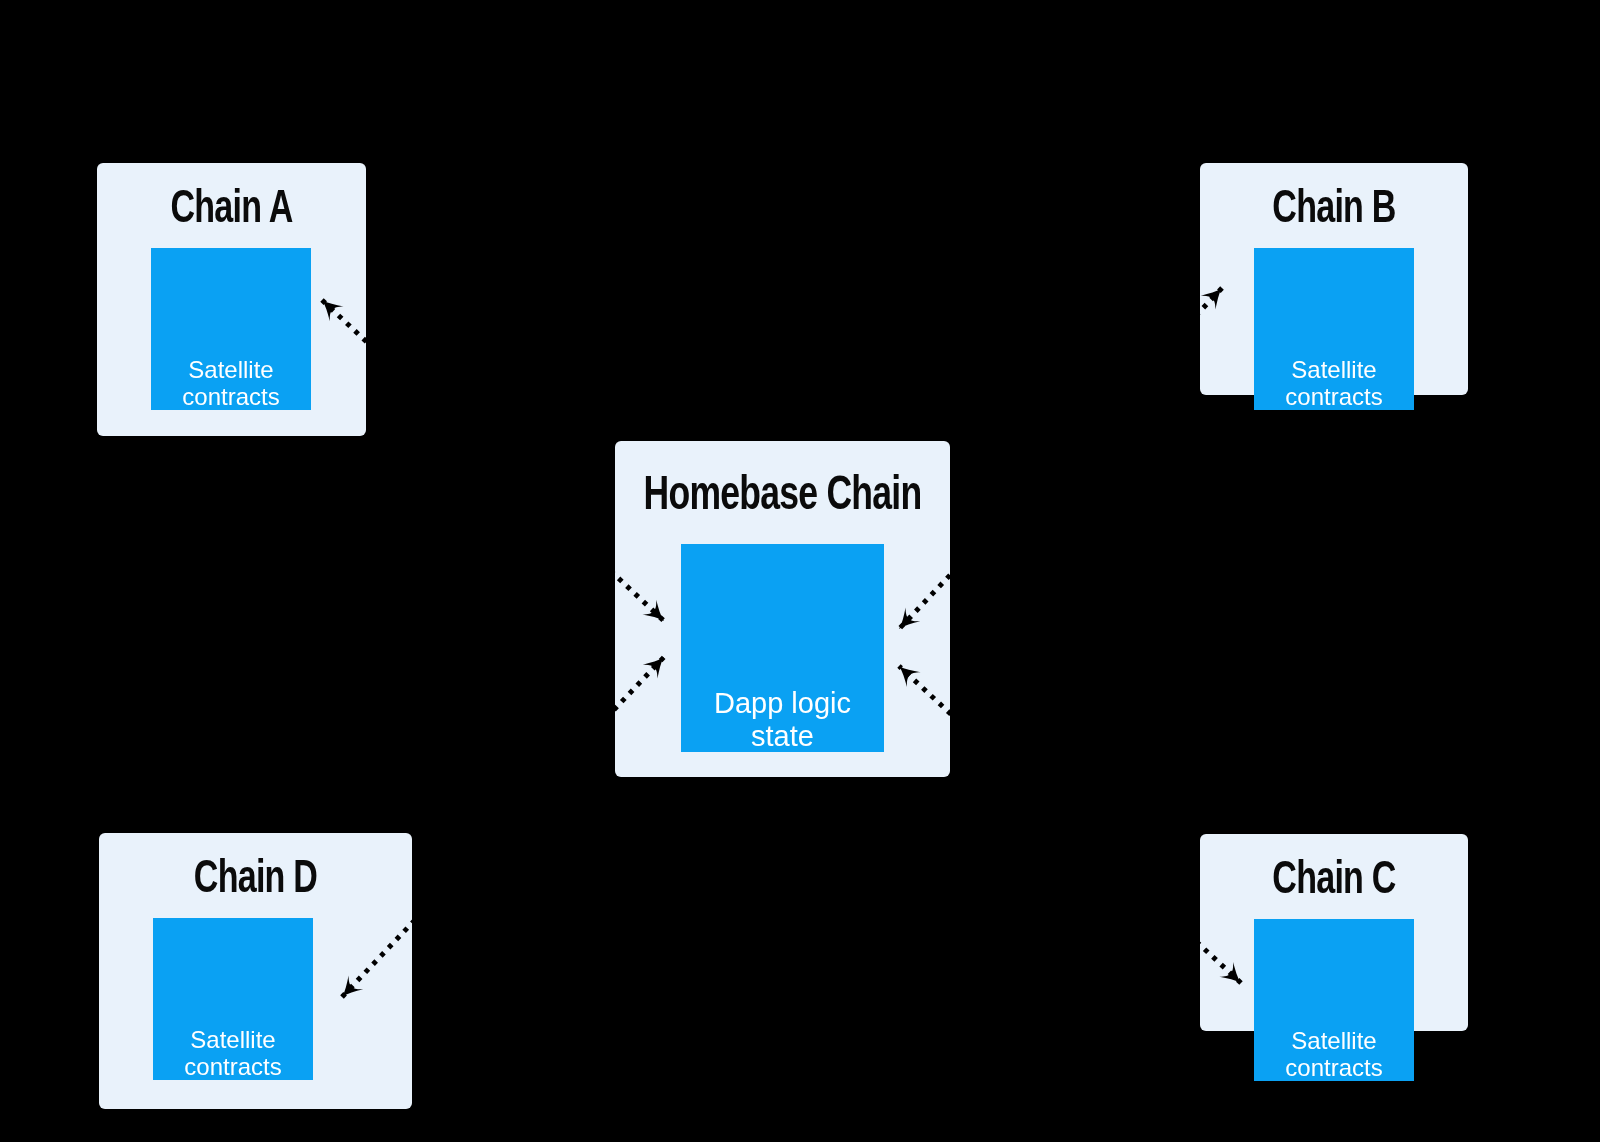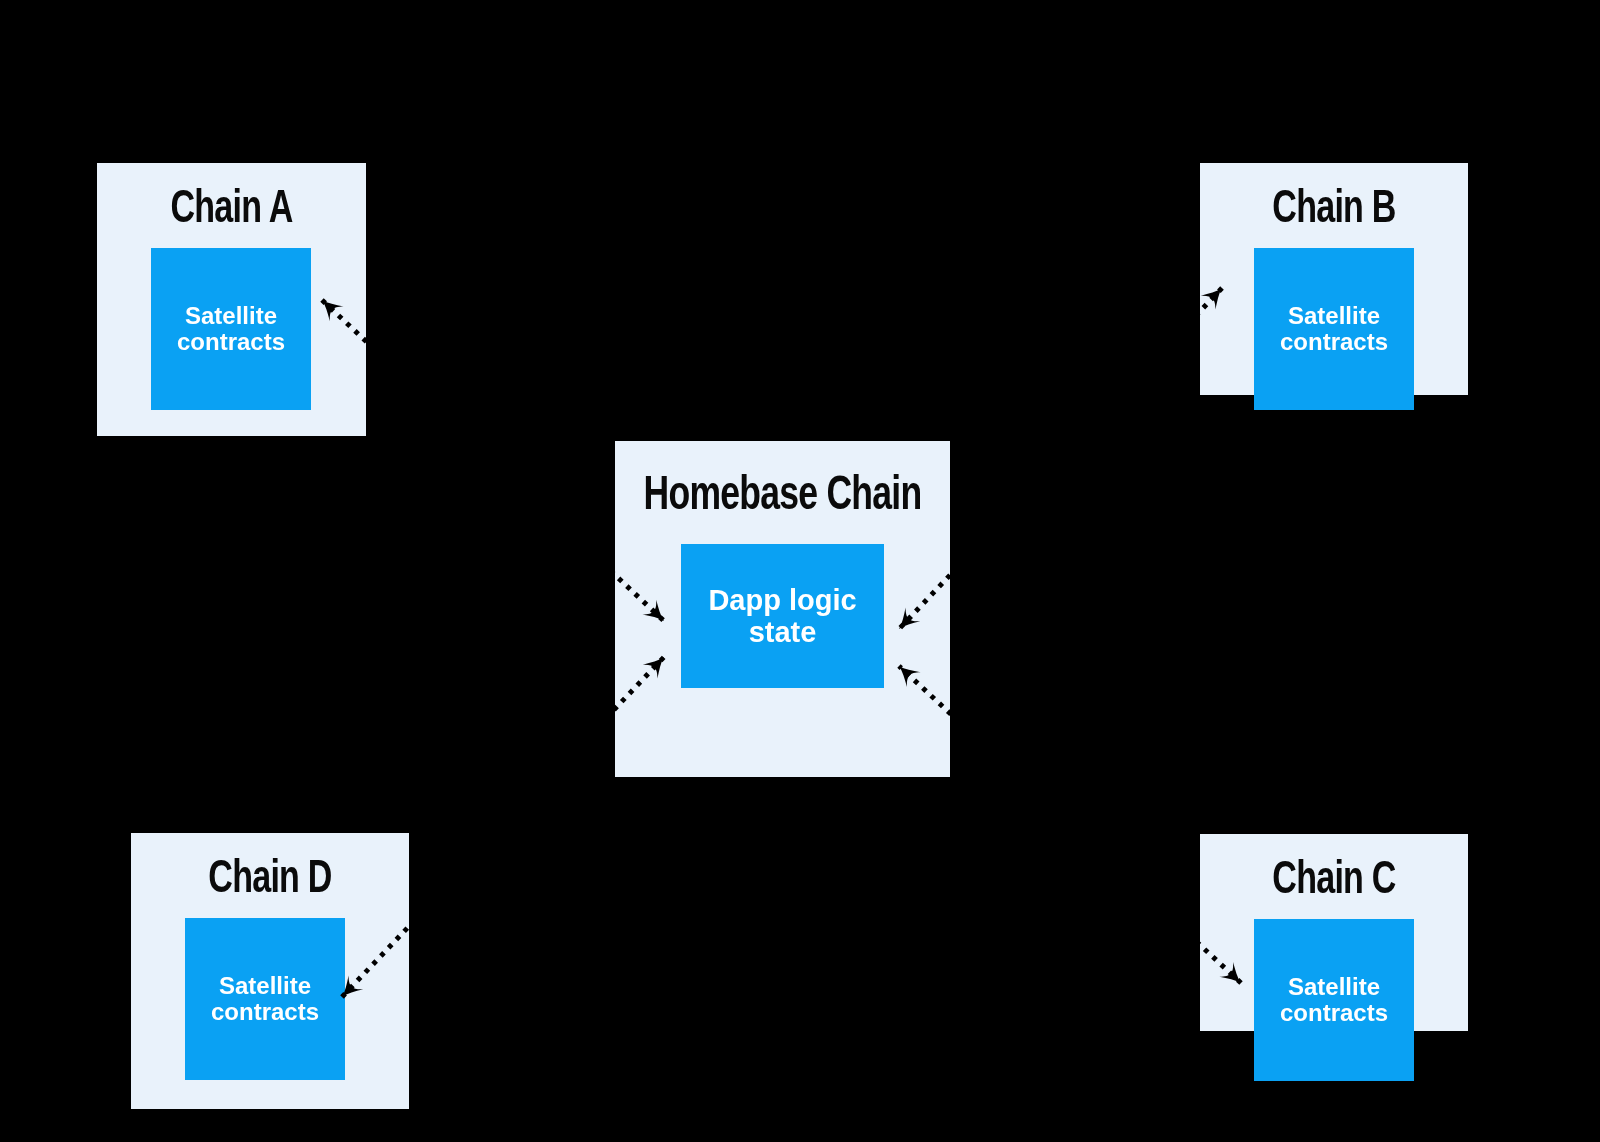--- a/index.html
+++ b/index.html
@@ -12,20 +12,21 @@
     width: 1600px;
     height: 1142px;
     background: var(--background, #000000);
     overflow: hidden;
     font-family: "Liberation Sans", sans-serif;
   }
   .panel {
     position: absolute;
     background: var(--panel, #e9f2fb);
     z-index: 1;
+    border-radius: 6px;
   }
   .panel-title {
     margin: 0;
     display: flex;
     align-items: center;
     justify-content: center;
     color: var(--title-text, #0b0b0b);
     font-weight: bold;
     letter-spacing: -1px;
     transform: scaleX(0.74);
@@ -37,36 +38,35 @@
     font-size: 46px;
   }
   .homebase .panel-title {
     height: 103px;
     font-size: 48px;
   }
   .inner-box {
     position: absolute;
     background: var(--box, #0aa1f3);
     display: flex;
-    align-items: center;
+    align-items: flex-end;
     justify-content: center;
     text-align: center;
-    font-weight: bold;
   }
   .chain .inner-box {
     left: 54px;
     top: 85px;
     width: 160px;
     height: 162px;
   }
   .homebase .inner-box {
     left: 66px;
     top: 103px;
     width: 203px;
-    height: 144px;
+    height: 208px;
   }
   .inner-label {
     color: var(--box-text, #ffffff);
     white-space: pre-line;
     font-size: 24px;
     line-height: 1.1;
   }
   .homebase .inner-label {
     font-size: 29px;
     line-height: 1.12;
@@ -109,21 +109,21 @@
   </section>
 
   <section class="panel homebase" style="left:615px; top:441px; width:335px; height:336px;">
     <h2 class="panel-title">Homebase Chain</h2>
     <div class="inner-box">
       <span class="inner-label">Dapp logic
 state</span>
     </div>
   </section>
 
-  <section class="panel chain" style="left:99px; top:833px; width:278px; height:276px;margin-left:32px;">
+  <section class="panel chain" style="left:99px; top:833px; width:313px; height:276px;">
     <h2 class="panel-title">Chain D</h2>
     <div class="inner-box">
       <span class="inner-label">Satellite
 contracts</span>
     </div>
   </section>
 
   <section class="panel chain" style="left:1200px; top:834px; width:268px; height:197px;">
     <h2 class="panel-title">Chain C</h2>
     <div class="inner-box">

